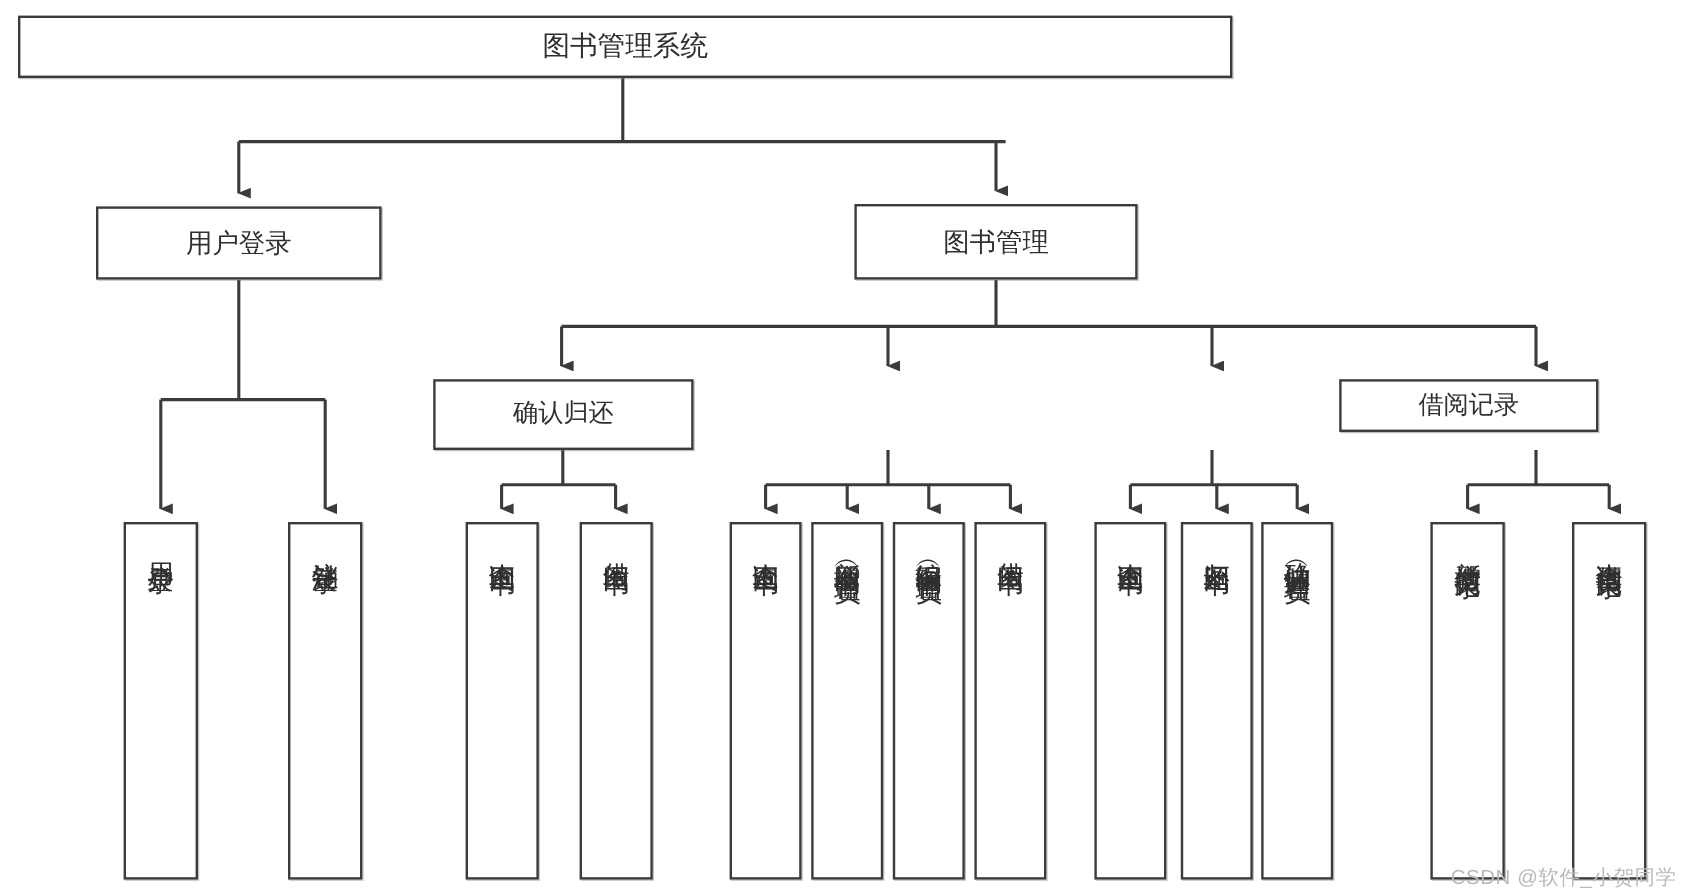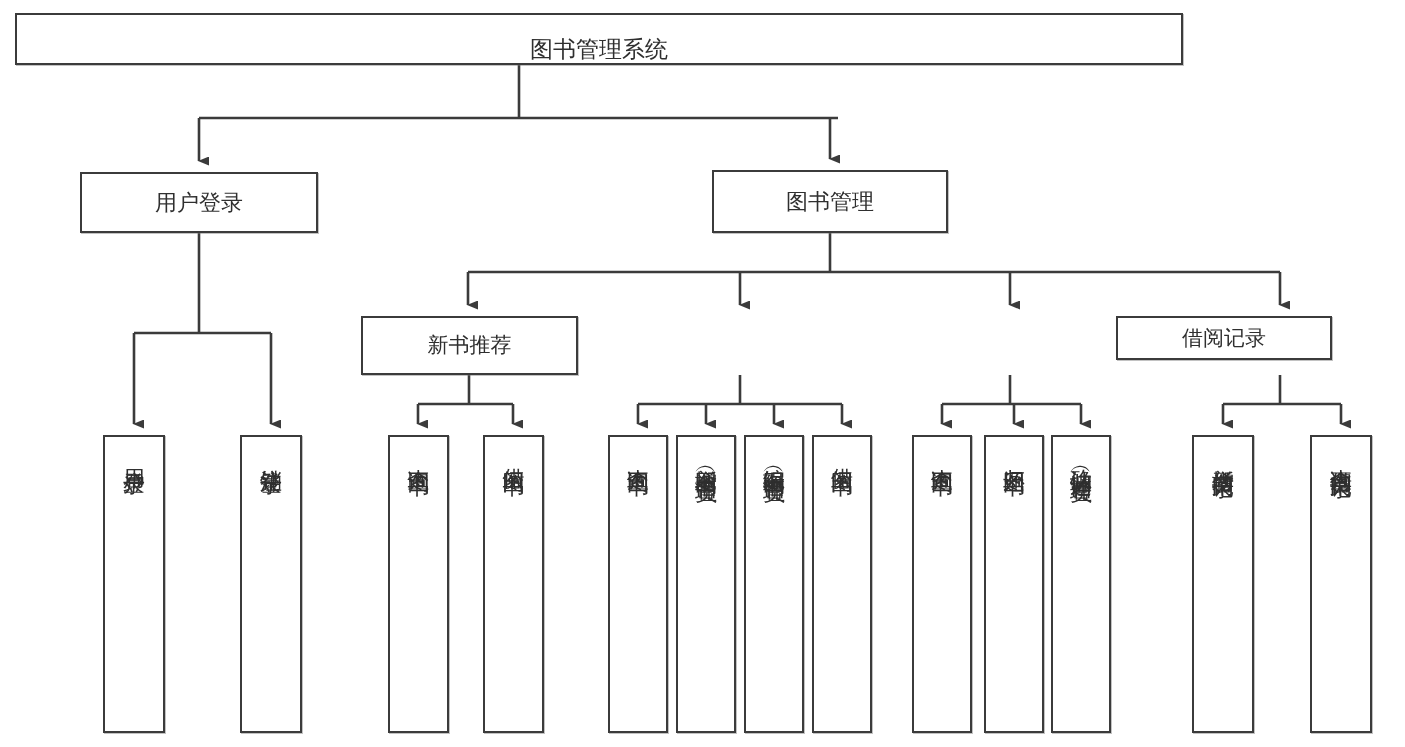--- a/index.html
+++ b/index.html
@@ -116,33 +116,33 @@
       <path d="M1014,404 L1014,424" marker-end="url(#arrow)"></path>
       <path d="M1081,404 L1081,424" marker-end="url(#arrow)"></path>
 
       <path d="M1280,375 L1280,404"></path>
       <path d="M1223,404 L1341,404"></path>
       <path d="M1223,404 L1223,424" marker-end="url(#arrow)"></path>
       <path d="M1341,404 L1341,424" marker-end="url(#arrow)"></path>
     </g>
   </svg>
 
-  <div class="node root" style="left: 15px; top: 13px; width: 1168px; height: 52px; align-items: flex-end;">
+  <div class="node root" style="left: 15px; top: 13px; width: 1012px; height: 52px;">
     <span class="label">图书管理系统</span>
   </div>
 
   <div class="node level1" style="left: 80px; top: 172px; width: 238px; height: 61px;">
     <span class="label">用户登录</span>
   </div>
   <div class="node level1" style="left: 712px; top: 170px; width: 236px; height: 63px;">
     <span class="label">图书管理</span>
   </div>
 
   <div class="node level2" style="left: 361px; top: 316px; width: 217px; height: 59px;">
-    <span class="label">新书推荐</span>
+    <span class="label">确认归还</span>
   </div>
   <div class="node level2" style="left: 1116px; top: 316px; width: 216px; height: 44px;">
     <span class="label">借阅记录</span>
   </div>
 
   <div class="node leaf" style="left: 103px; top: 435px; width: 62px; height: 298px;">
     <span class="label">用户登录</span>
   </div>
   <div class="node leaf" style="left: 240px; top: 435px; width: 62px; height: 298px;">
     <span class="label">注销登录</span>
@@ -174,14 +174,15 @@
   <div class="node leaf" style="left: 1051px; top: 435px; width: 60px; height: 298px;">
     <span class="label">确认归还（管理员）</span>
   </div>
   <div class="node leaf" style="left: 1192px; top: 435px; width: 62px; height: 298px;">
     <span class="label">新增借阅记录</span>
   </div>
   <div class="node leaf" style="left: 1310px; top: 435px; width: 62px; height: 298px;">
     <span class="label">查询借阅记录</span>
   </div>
 
+  <div id="watermark">CSDN @软件_小贺同学</div>
 
 </div>
 
 </body></html>

